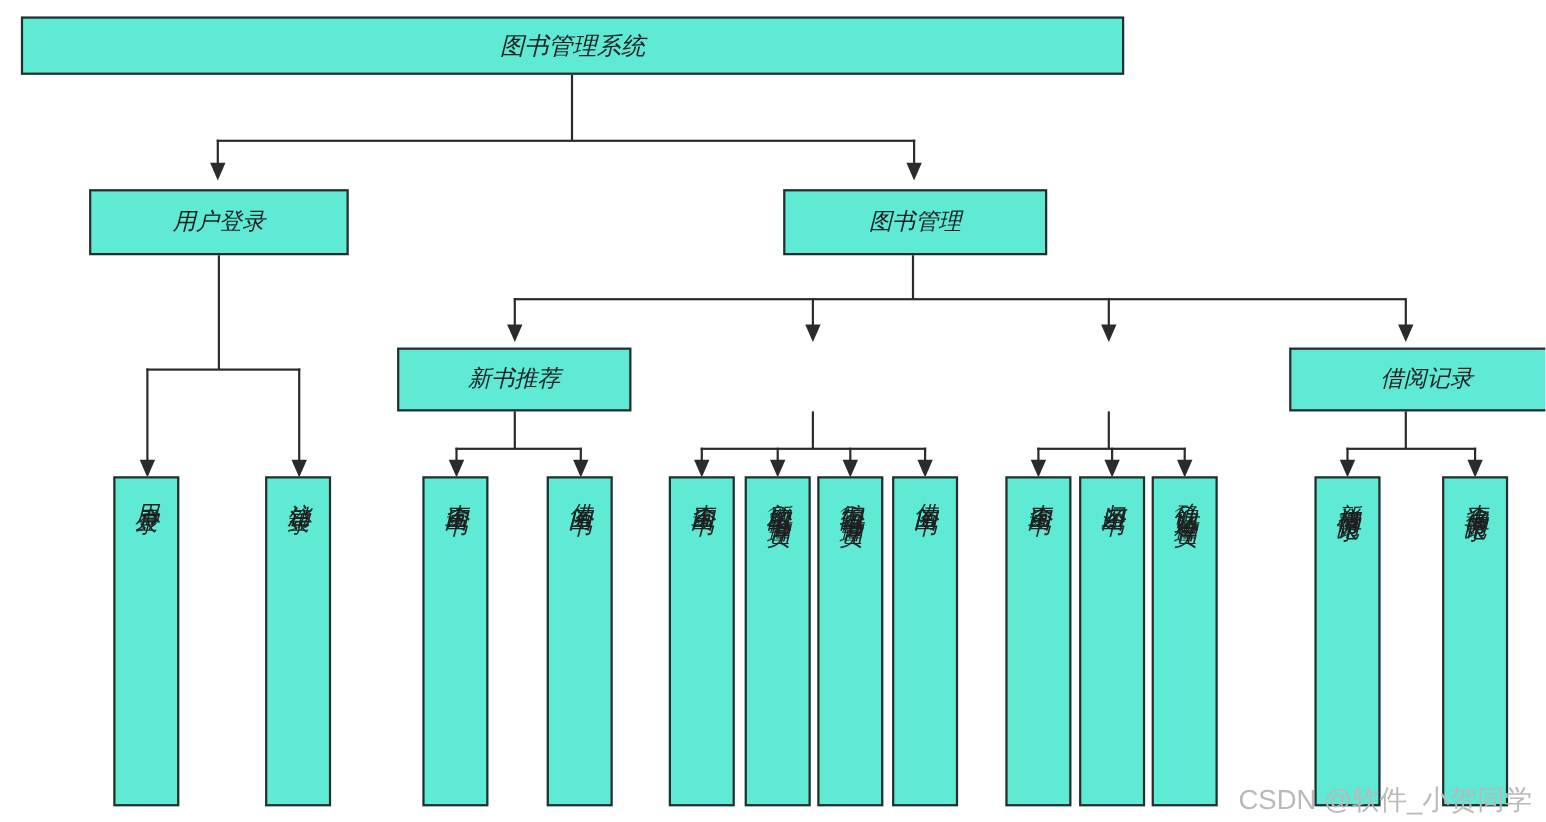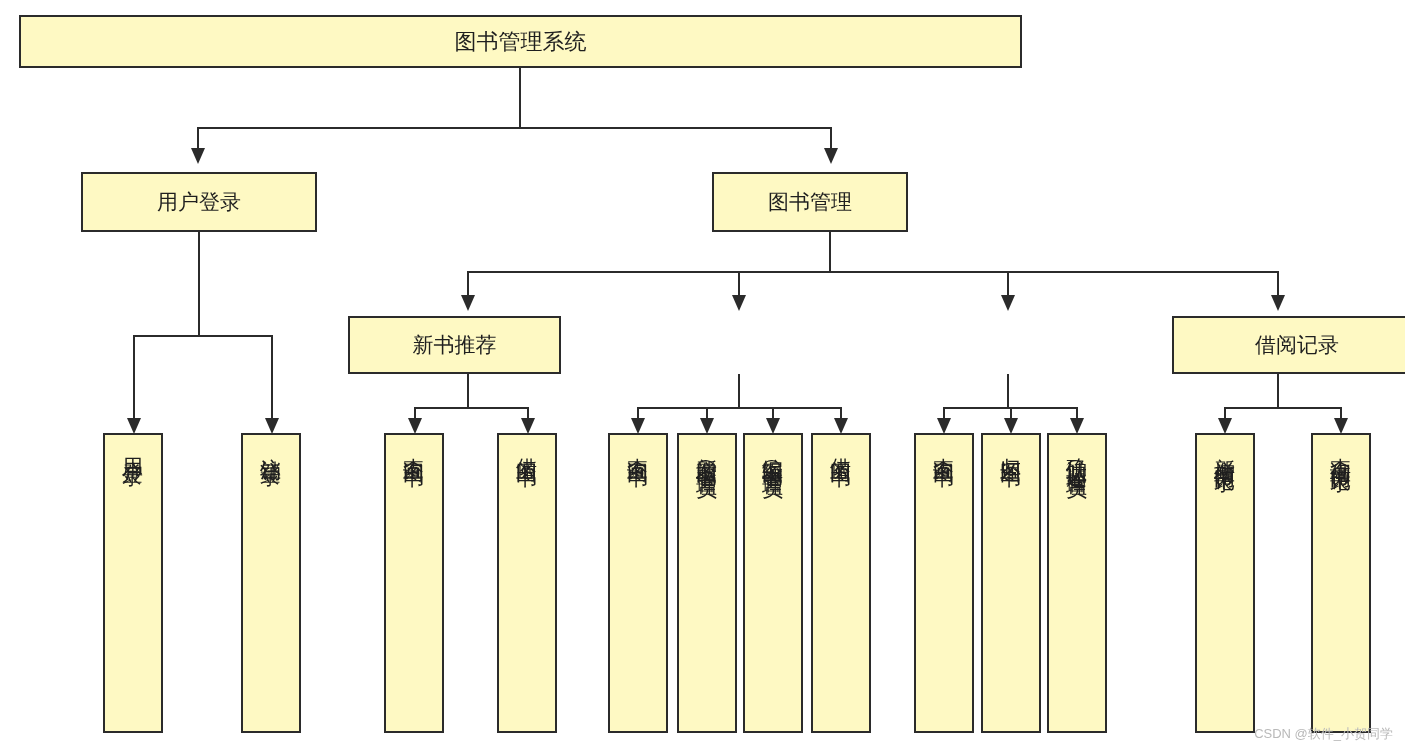--- a/index.html
+++ b/index.html
@@ -16,25 +16,26 @@
     width: 1405px;
     height: 747px;
     background: #ffffff;
     overflow: hidden;
   }
   
   .node {
     position: absolute;
     box-sizing: border-box;
     border: 2px solid #2b2b2b;
-    background: #fef9c3;
+    background: #5eead4;
     display: flex;
     align-items: center;
     justify-content: center;
     color: #1f1f1f;
+    font-style: italic;
   }
   .node .label {
     display: block;
     text-align: center;
     line-height: 1.15;
     white-space: nowrap;
   }
   
   .node-root .label {
     font-size: 22px;
@@ -71,21 +72,21 @@
     height: 0;
     border-left: 7px solid transparent;
     border-right: 7px solid transparent;
     border-top: 16px solid #2b2b2b;
   }
   
   #watermark {
     position: absolute;
     right: 12px;
     bottom: 4px;
-    font-size: 13px;
+    font-size: 25px;
     color: #b9b9b9;
     white-space: nowrap;
     user-select: none;
   }
 </style>
 </head>
 <body>
 
 <div id="canvas">
 
@@ -99,21 +100,21 @@
 
   <div class="ln ln-v" style="left:197px; top:127px; height:22px;"></div>
   <div class="arrow" style="left:191px; top:148px;"></div>
   <div class="ln ln-v" style="left:830px; top:127px; height:22px;"></div>
   <div class="arrow" style="left:824px; top:148px;"></div>
 
   <div class="node node-h" style="left:81px; top:172px; width:236px; height:60px;">
     <span class="label">用户登录</span>
   </div>
 
-  <div class="node node-h" style="left:712px; top:172px; width:196px; height:60px;">
+  <div class="node node-h" style="left:712px; top:172px; width:240px; height:60px;">
     <span class="label">图书管理</span>
   </div>
 
   <div class="ln ln-v" style="left:198px; top:232px; height:104px;"></div>
   <div class="ln ln-h" style="left:133px; top:335px; width:140px;"></div>
   <div class="ln ln-v" style="left:133px; top:335px; height:84px;"></div>
   <div class="arrow" style="left:127px; top:418px;"></div>
   <div class="ln ln-v" style="left:271px; top:335px; height:84px;"></div>
   <div class="arrow" style="left:265px; top:418px;"></div>
 
@@ -125,21 +126,21 @@
 
   <div class="ln ln-v" style="left:738px; top:271px; height:25px;"></div>
   <div class="arrow" style="left:732px; top:295px;"></div>
 
   <div class="ln ln-v" style="left:1007px; top:271px; height:25px;"></div>
   <div class="arrow" style="left:1001px; top:295px;"></div>
 
   <div class="ln ln-v" style="left:1277px; top:271px; height:25px;"></div>
   <div class="arrow" style="left:1271px; top:295px;"></div>
 
-  <div class="node node-h" style="left:348px; top:316px; width:213px; height:58px;">
+  <div class="node node-h" style="left:361px; top:316px; width:213px; height:58px;">
     <span class="label">新书推荐</span>
   </div>
   <div class="node node-h" style="left:1172px; top:316px; width:250px; height:58px;">
     <span class="label">借阅记录</span>
   </div>
 
   <div class="ln ln-v" style="left:467px; top:374px; height:34px;"></div>
   <div class="ln ln-h" style="left:414px; top:407px; width:115px;"></div>
   <div class="ln ln-v" style="left:414px; top:407px; height:12px;"></div>
   <div class="arrow" style="left:408px; top:418px;"></div>

